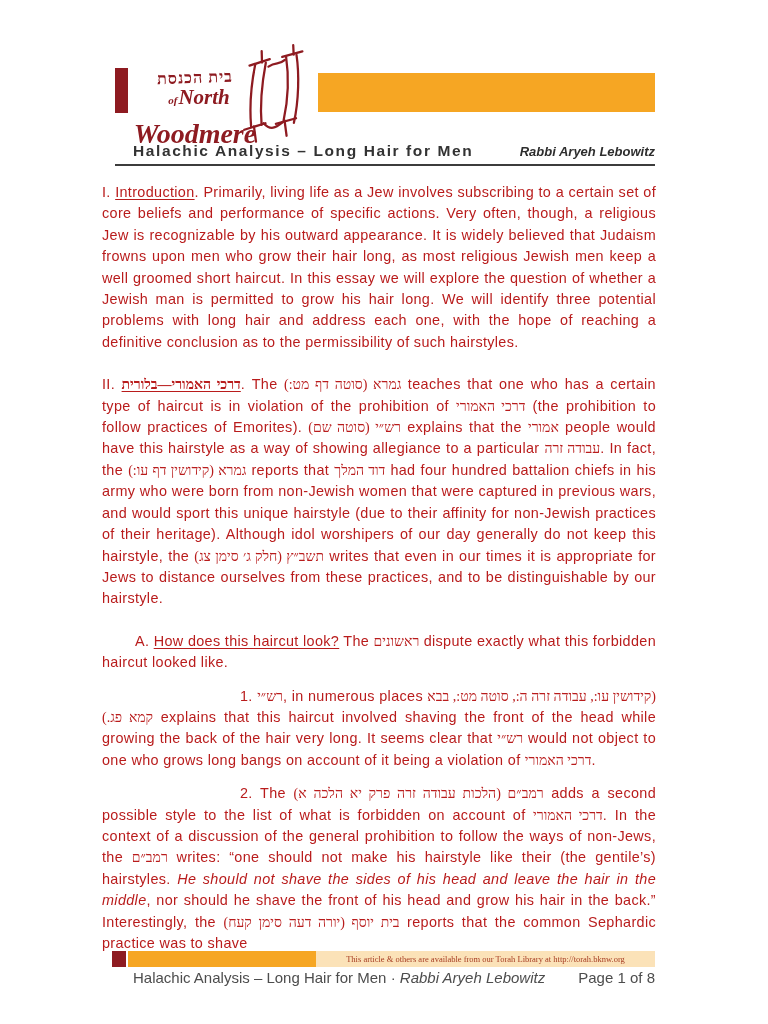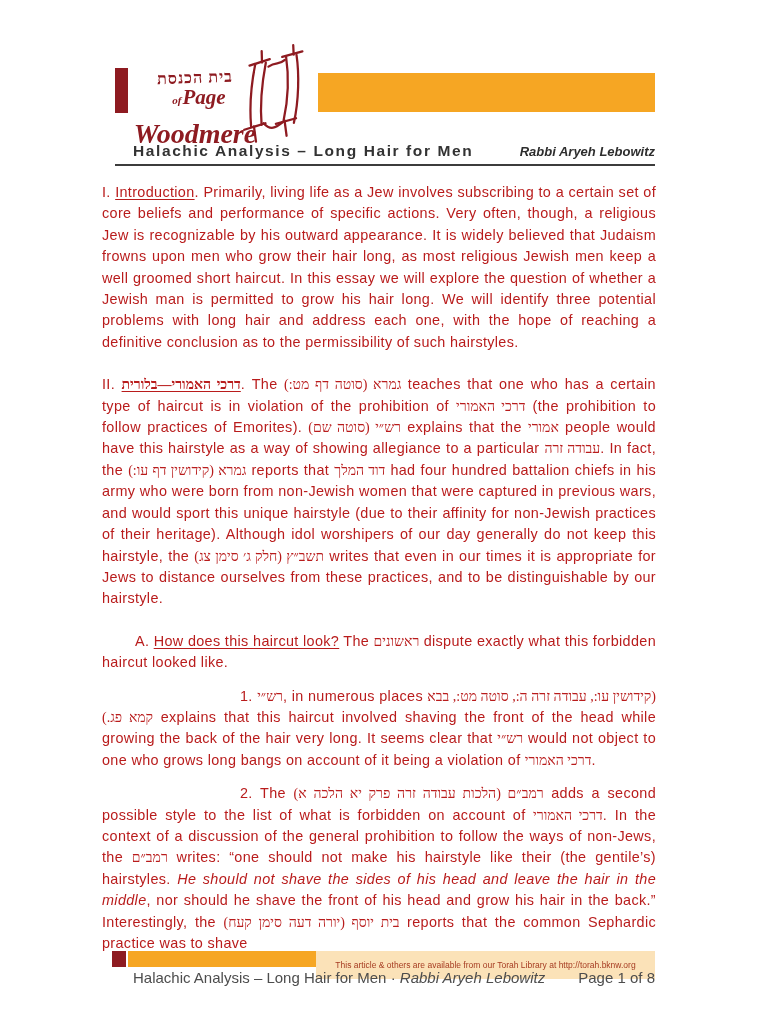--- a/index.html
+++ b/index.html
@@ -35,41 +35,41 @@
   .docbody p.ind1{text-indent:33px;}
   .docbody p.ind2{text-indent:138px;margin-top:12px;}
   .u{text-decoration:underline;text-underline-offset:2px;}
   .b{font-weight:bold;}
   .i{font-style:italic;}
   .he{font-family:"Liberation Serif",serif;font-size:14px;letter-spacing:0;}
 
   
   .f-maroon{position:absolute;left:112px;top:951px;width:14px;height:16px;background:#8e1b21;}
   .f-orange{position:absolute;left:128px;top:951px;width:188px;height:16px;background:#f6a623;}
-  .f-peach{position:absolute;left:316px;top:951px;width:339px;height:28px;background:#fbe2b8;
-    display:flex;align-items:center;justify-content:center;}
+  .f-peach{position:absolute;left:316px;top:951px;width:339px;height:16px;background:#fbe2b8;
+    display:flex;align-items:center;justify-content:center;font-family:Liberation Serif, serif;}
   .f-peach span{font-size:8.5px;color:#a63c22;white-space:nowrap;}
   .footer-line{
     position:absolute;left:115px;top:969px;width:540px;display:flex;justify-content:space-between;
     font-size:15px;color:#4d4d4d;padding-left:18px;box-sizing:border-box;
   }
   .footer-left{white-space:nowrap;}
   .footer-left .i{font-style:italic;}
   .footer-page{white-space:nowrap;}
 </style>
 </head>
 <body>
 
 <div class="page">
 
   <div class="logo-rect"></div>
 
   <div class="logo-text">
     <div class="logo-hebrew">בית הכנסת</div>
-    <div class="logo-north"><span class="logo-of">of</span><span>Page</span></div>
+    <div class="logo-north"><span class="logo-of">of</span><span>North</span></div>
     <div class="logo-woodmere">Woodmere</div>
   </div>
 
   <svg class="scroll-svg" viewBox="0 0 110 110" fill="none" stroke="#8e1b21" stroke-width="2.4" stroke-linecap="round">
 
     <path d="M84 12 C88 32 89 60 85 84"></path>
     <path d="M73 14 C77 34 78 58 74 82"></path>
     <path d="M69 15 L90 8"></path>
     <path d="M66 86 L87 79"></path>
     <path d="M80 2 L81 12"></path>

